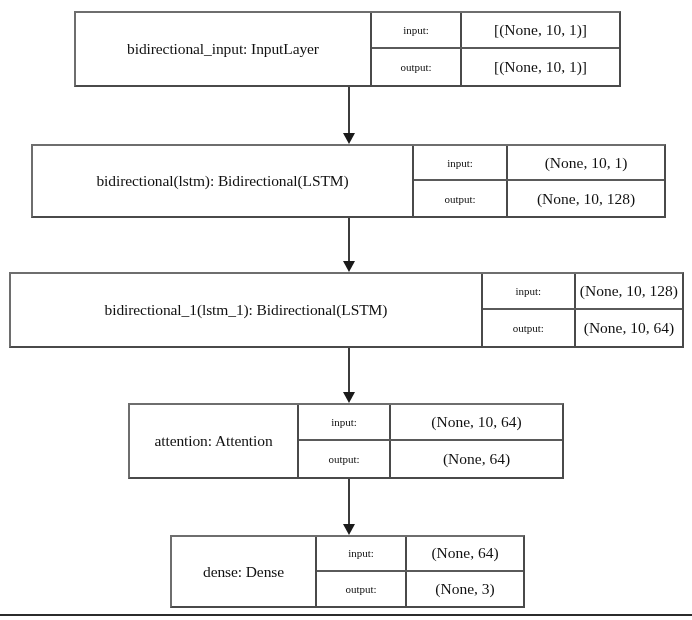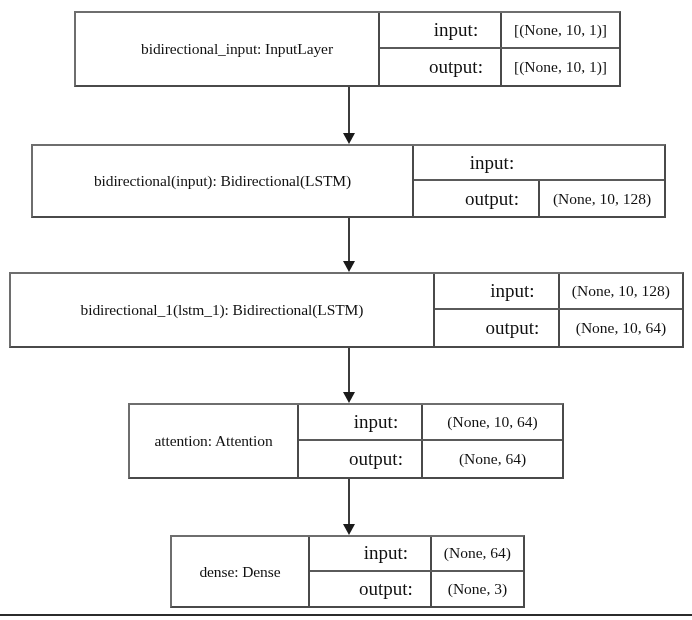--- a/index.html
+++ b/index.html
@@ -56,37 +56,36 @@
     min-height: 0;
   }
   .io-row.top {
     border-bottom: 2px solid #5a5a5a;
   }
   .io-label {
     box-sizing: border-box;
     display: flex;
     align-items: center;
     justify-content: center;
-    font-size: 19px;
+    font-size: 11px;
     color: #101010;
     white-space: nowrap;
     padding: 0 8px;
-    margin-left: 32px;
   }
   .io-value {
     box-sizing: border-box;
     display: flex;
     align-items: center;
     justify-content: center;
     border-left: 2px solid #4a4a4a;
     font-size: 15.5px;
     color: #101010;
     white-space: nowrap;
     flex: 1 1 auto;
-    padding: 0 12px;
+    padding: 0 4px;
   }
 
   
   .arrow {
     position: absolute;
   }
   .arrow-line {
     position: absolute;
     left: 0;
     top: 0;
@@ -121,43 +120,44 @@
     height: 2px;
     background: #2b2b2b;
   }
 </style>
 </head>
 <body>
 
 <div id="canvas">
 
   <div class="node" style="left:74px; top:11px; width:547px; height:76px;">
-    <div class="node-name" style="width:294px;margin-left:20px;">bidirectional_input: InputLayer</div>
+    <div class="node-name" style="width:294px;">bidirectional_input: InputLayer</div>
     <div class="io-table">
       <div class="io-row top">
         <div class="io-label" style="width:88px;">input:</div>
         <div class="io-value">[(None, 10, 1)]</div>
       </div>
       <div class="io-row">
         <div class="io-label" style="width:88px;">output:</div>
         <div class="io-value">[(None, 10, 1)]</div>
       </div>
     </div>
   </div>
 
   <div class="arrow" style="left:348px; top:87px; width:2px; height:57px;">
     <div class="arrow-line" style="height:47px;"></div>
     <div class="arrow-head" style="top:46px;"></div>
   </div>
 
   <div class="node" style="left:31px; top:144px; width:635px; height:74px;">
-    <div class="node-name" style="width:379px;">bidirectional(input): Bidirectional(LSTM)</div>
+    <div class="node-name" style="width:379px;">bidirectional(lstm): Bidirectional(LSTM)</div>
     <div class="io-table">
       <div class="io-row top">
         <div class="io-label" style="width:92px;">input:</div>
+        <div class="io-value">(None, 10, 1)</div>
       </div>
       <div class="io-row">
         <div class="io-label" style="width:92px;">output:</div>
         <div class="io-value">(None, 10, 128)</div>
       </div>
     </div>
   </div>
 
   <div class="arrow" style="left:348px; top:218px; width:2px; height:54px;">
     <div class="arrow-line" style="height:44px;"></div>

